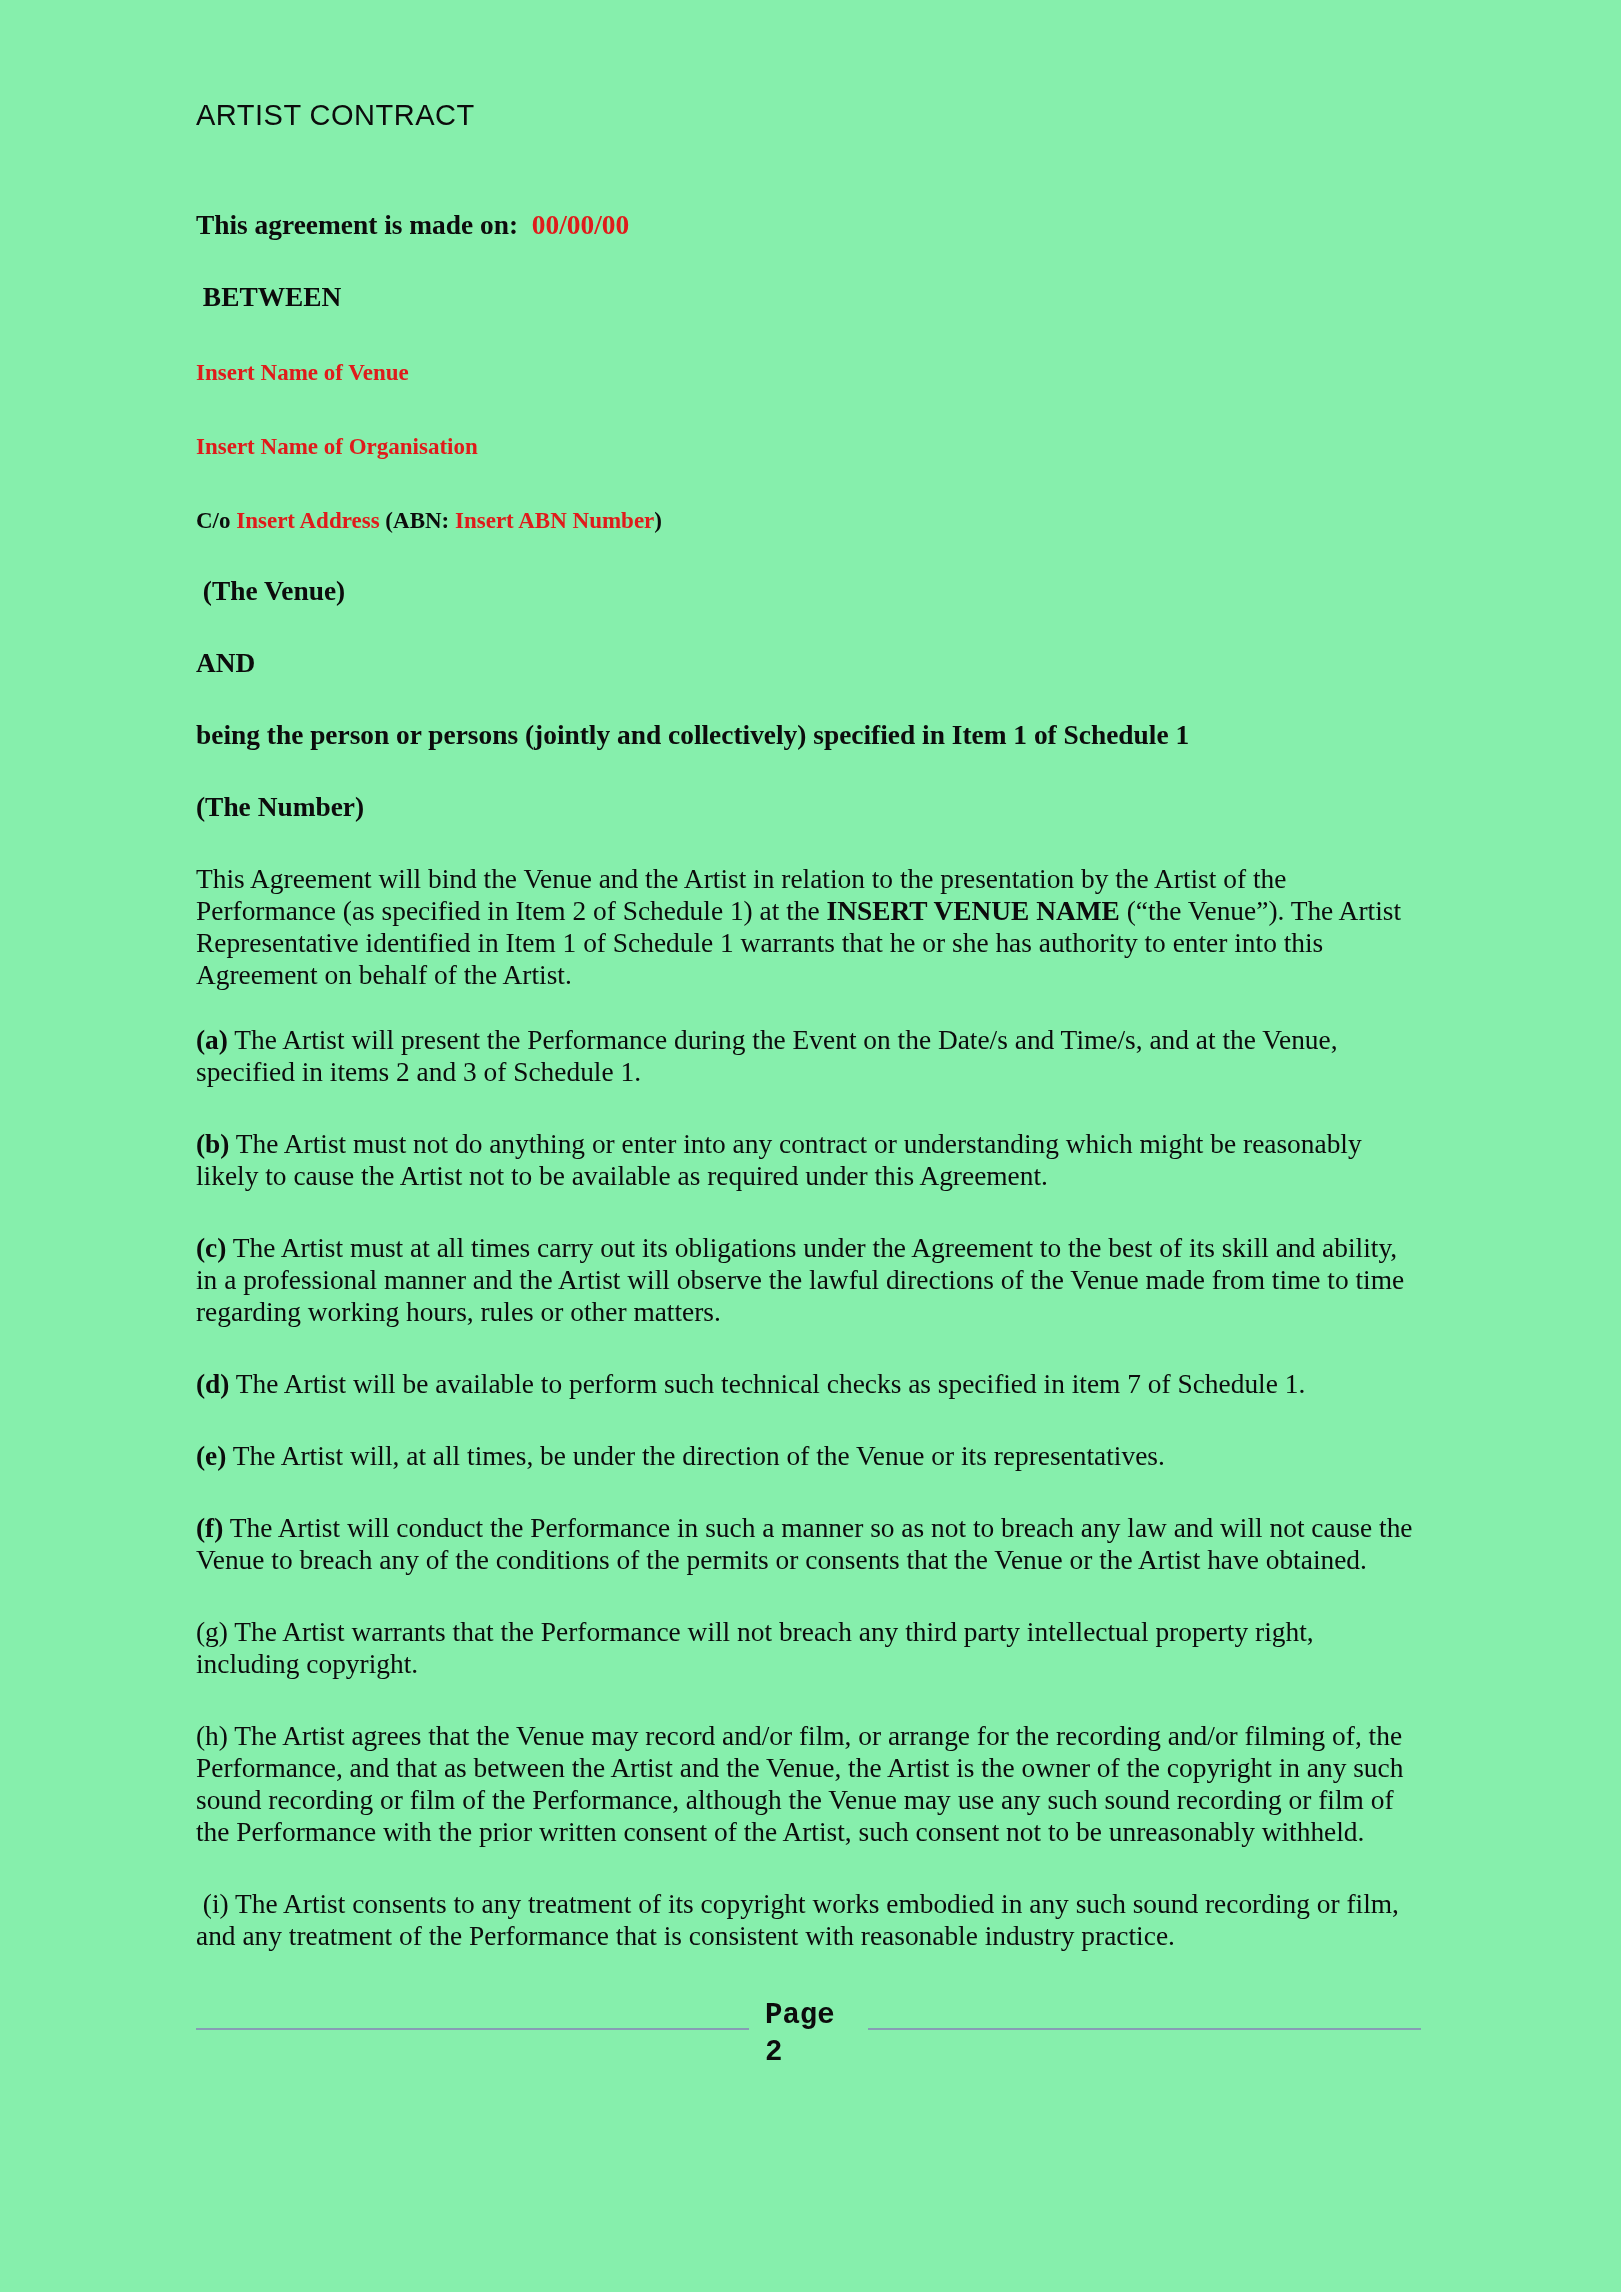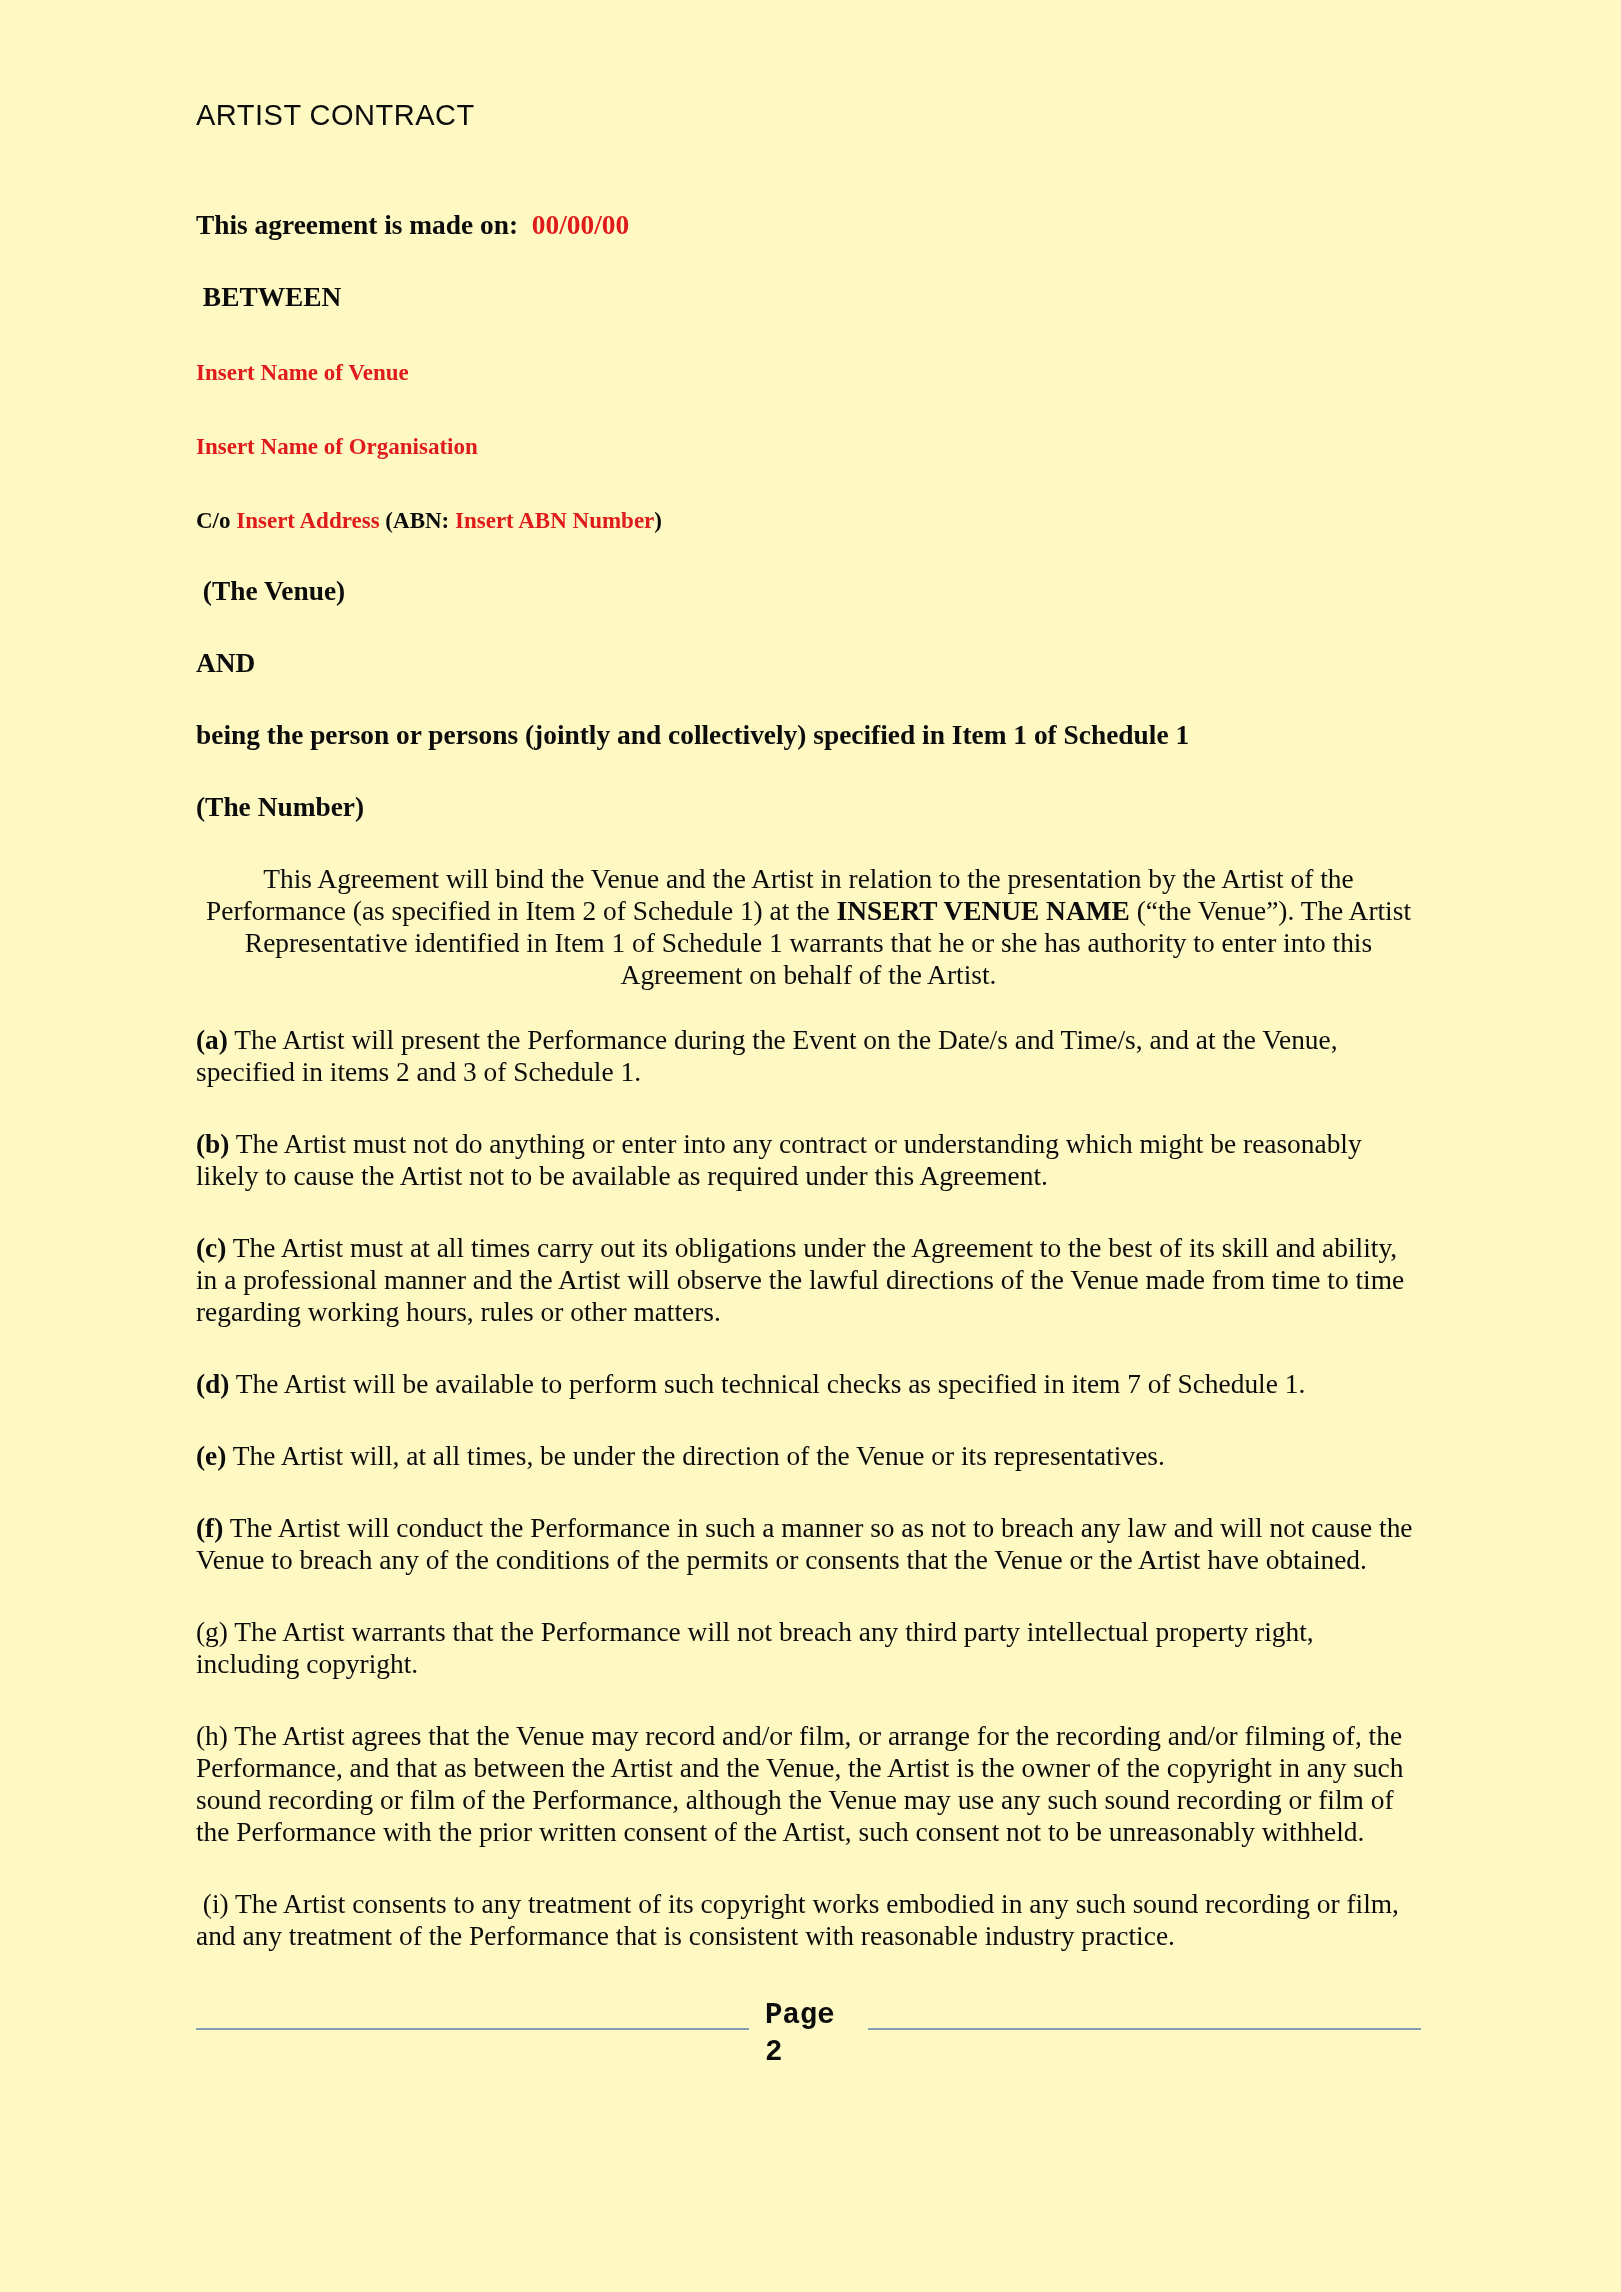--- a/index.html
+++ b/index.html
@@ -6,21 +6,21 @@
     --red:#e01b1b;
     --ink:#0c0c0c;
     --rule:#879cb5;
   }
   html,body{margin:0;padding:0;background:#ffffff;}
   .page{
     position:relative;
     width:1621px;
     height:2293px;
     box-sizing:border-box;
-    background:#fef9c3;
+    background:#86efac;
     padding:98px 200px 0 196px;
     font-family:"Liberation Serif","DejaVu Serif",serif;
     color:var(--ink);
     overflow:hidden;
   }
   .doc-title{
     font-family:"Liberation Sans","DejaVu Sans",sans-serif;
     font-size:29px;
     line-height:35px;
     letter-spacing:0.5px;
@@ -36,21 +36,21 @@
   }
   .bold{font-weight:bold;}
   .red{color:var(--red);}
   .bighead{
     font-size:23px;
     line-height:39px;
     font-weight:bold;
     margin-bottom:35px;
     white-space:pre-wrap;
   }
-  .para{margin-bottom:33px;text-align:center;}
+  .para{margin-bottom:33px;}
   .heading1{margin-bottom:37px;}
   .item .lbl{white-space:pre;}
   .footer{
     display:flex;
     align-items:flex-start;
     margin-top:47px;
   }
   .fline{
     flex:1;
     border-top:2.9px solid var(--rule);

